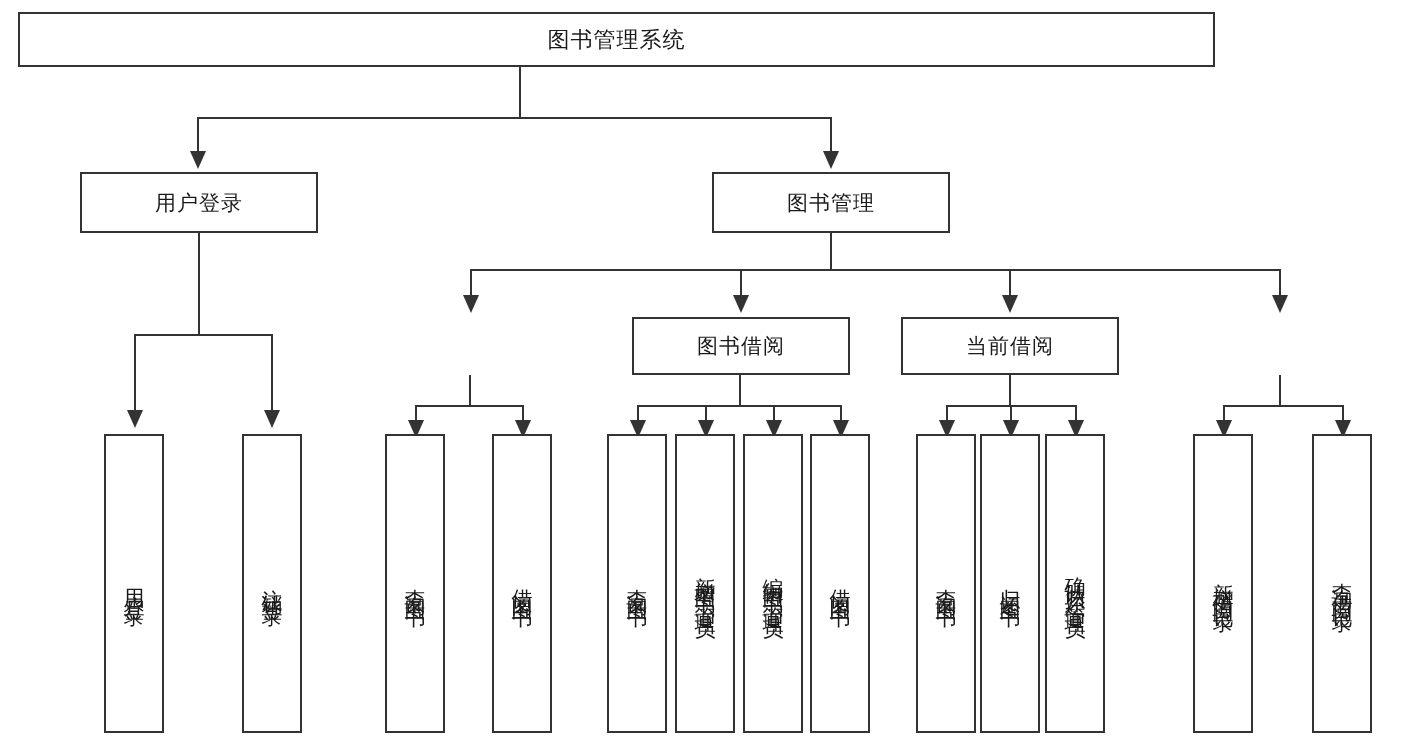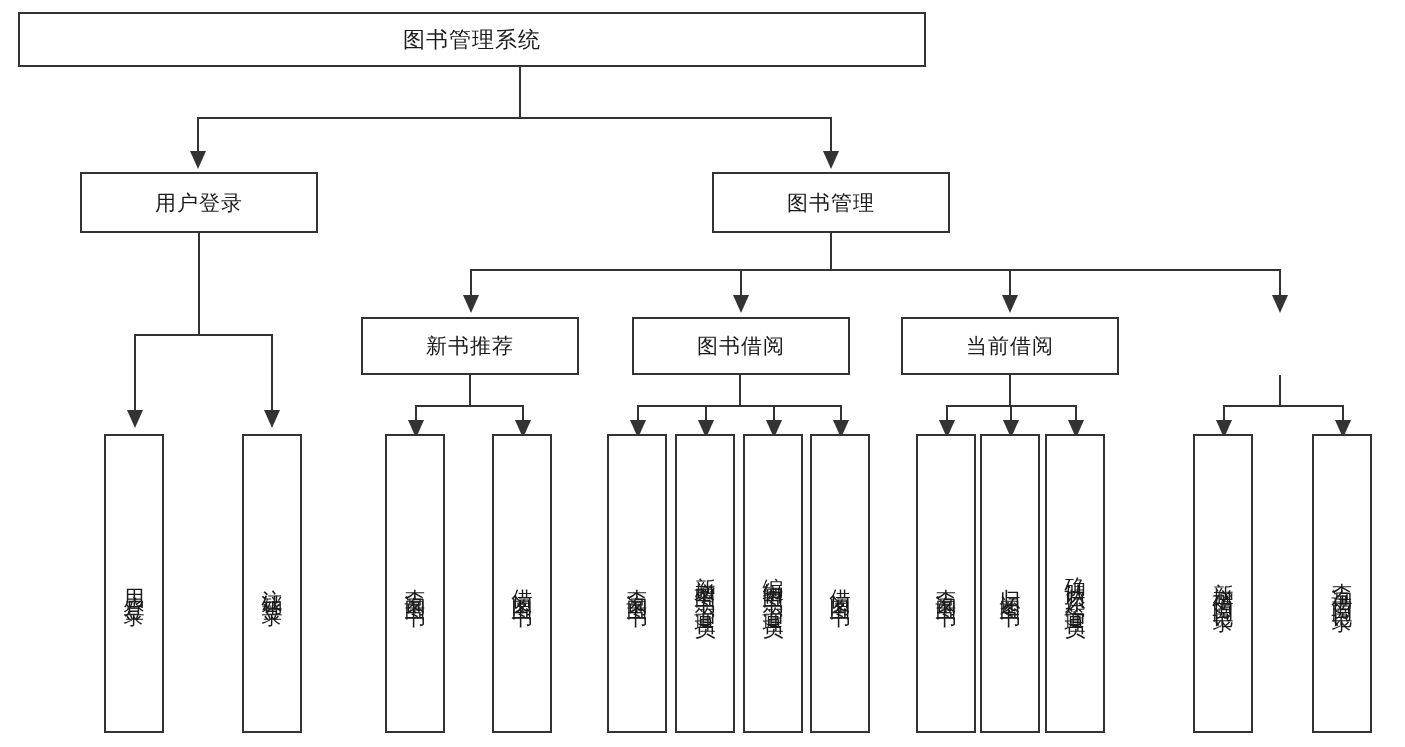--- a/index.html
+++ b/index.html
@@ -75,21 +75,21 @@
     font-size: 17px;
     letter-spacing: 0.5px;
     white-space: nowrap;
   }
 </style>
 </head>
 <body>
 
 <div id="canvas">
 
-  <div class="node root horiz" style="left:18px; top:12px; width:908px; height:55px;">
+  <div class="node root horiz" style="left:18px; top:12px; width:1197px; height:55px;">
     <span>图书管理系统</span>
   </div>
 
   <div class="edge v" style="left:519px; top:67px; height:51px;"></div>
   <div class="edge h" style="left:197px; top:117px; width:634px;"></div>
   <div class="edge v" style="left:197px; top:117px; height:34px;"></div>
   <div class="edge v" style="left:830px; top:117px; height:34px;"></div>
   <div class="arrow" style="left:190px; top:151px;"></div>
   <div class="arrow" style="left:823px; top:151px;"></div>
 
@@ -111,23 +111,20 @@
   <div class="edge h" style="left:470px; top:269px; width:810px;"></div>
   <div class="edge v" style="left:470px; top:269px; height:26px;"></div>
   <div class="edge v" style="left:740px; top:269px; height:26px;"></div>
   <div class="edge v" style="left:1009px; top:269px; height:26px;"></div>
   <div class="edge v" style="left:1279px; top:269px; height:26px;"></div>
   <div class="arrow" style="left:463px; top:295px;"></div>
   <div class="arrow" style="left:733px; top:295px;"></div>
   <div class="arrow" style="left:1002px; top:295px;"></div>
   <div class="arrow" style="left:1272px; top:295px;"></div>
 
-  <div class="node horiz" style="left:361px; top:317px; width:218px; height:58px;">
-    <span>新书推荐</span>
-  </div>
   <div class="node horiz" style="left:632px; top:317px; width:218px; height:58px;">
     <span>图书借阅</span>
   </div>
   <div class="node horiz" style="left:901px; top:317px; width:218px; height:58px;">
     <span>当前借阅</span>
   </div>
 
   <div class="edge v" style="left:469px; top:375px; height:31px;"></div>
   <div class="edge h" style="left:415px; top:405px; width:108px;"></div>
   <div class="edge v" style="left:415px; top:405px; height:22px;"></div>

